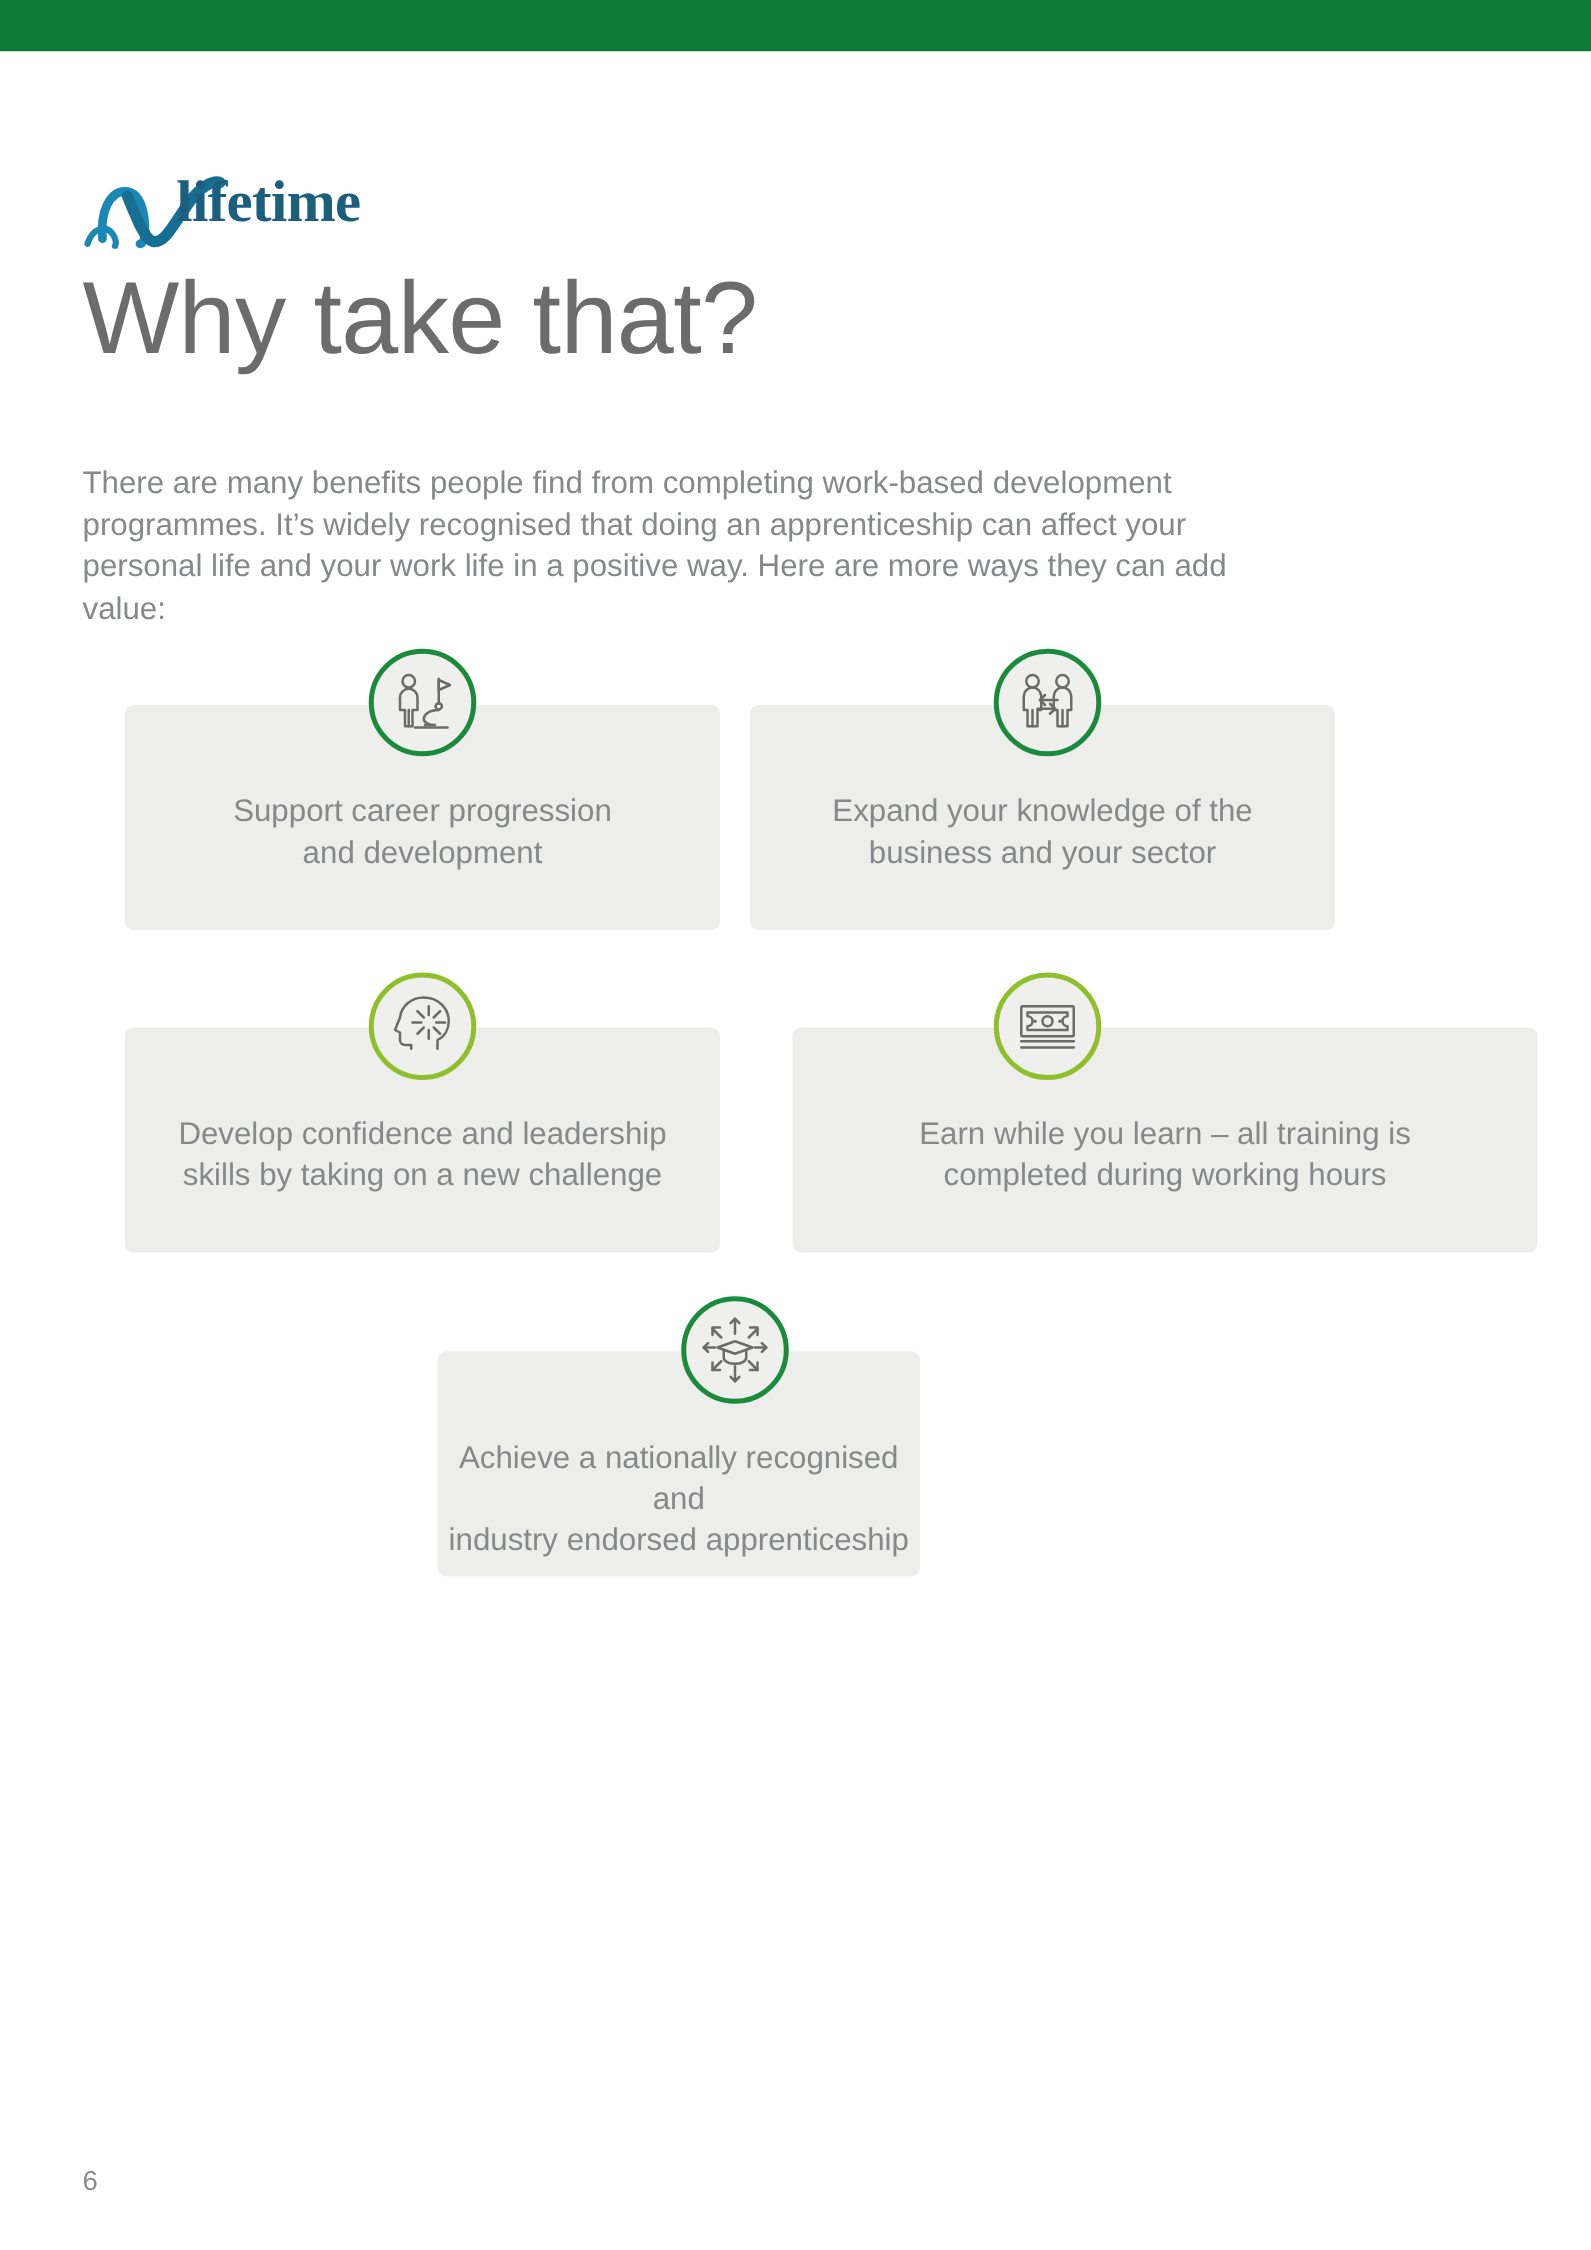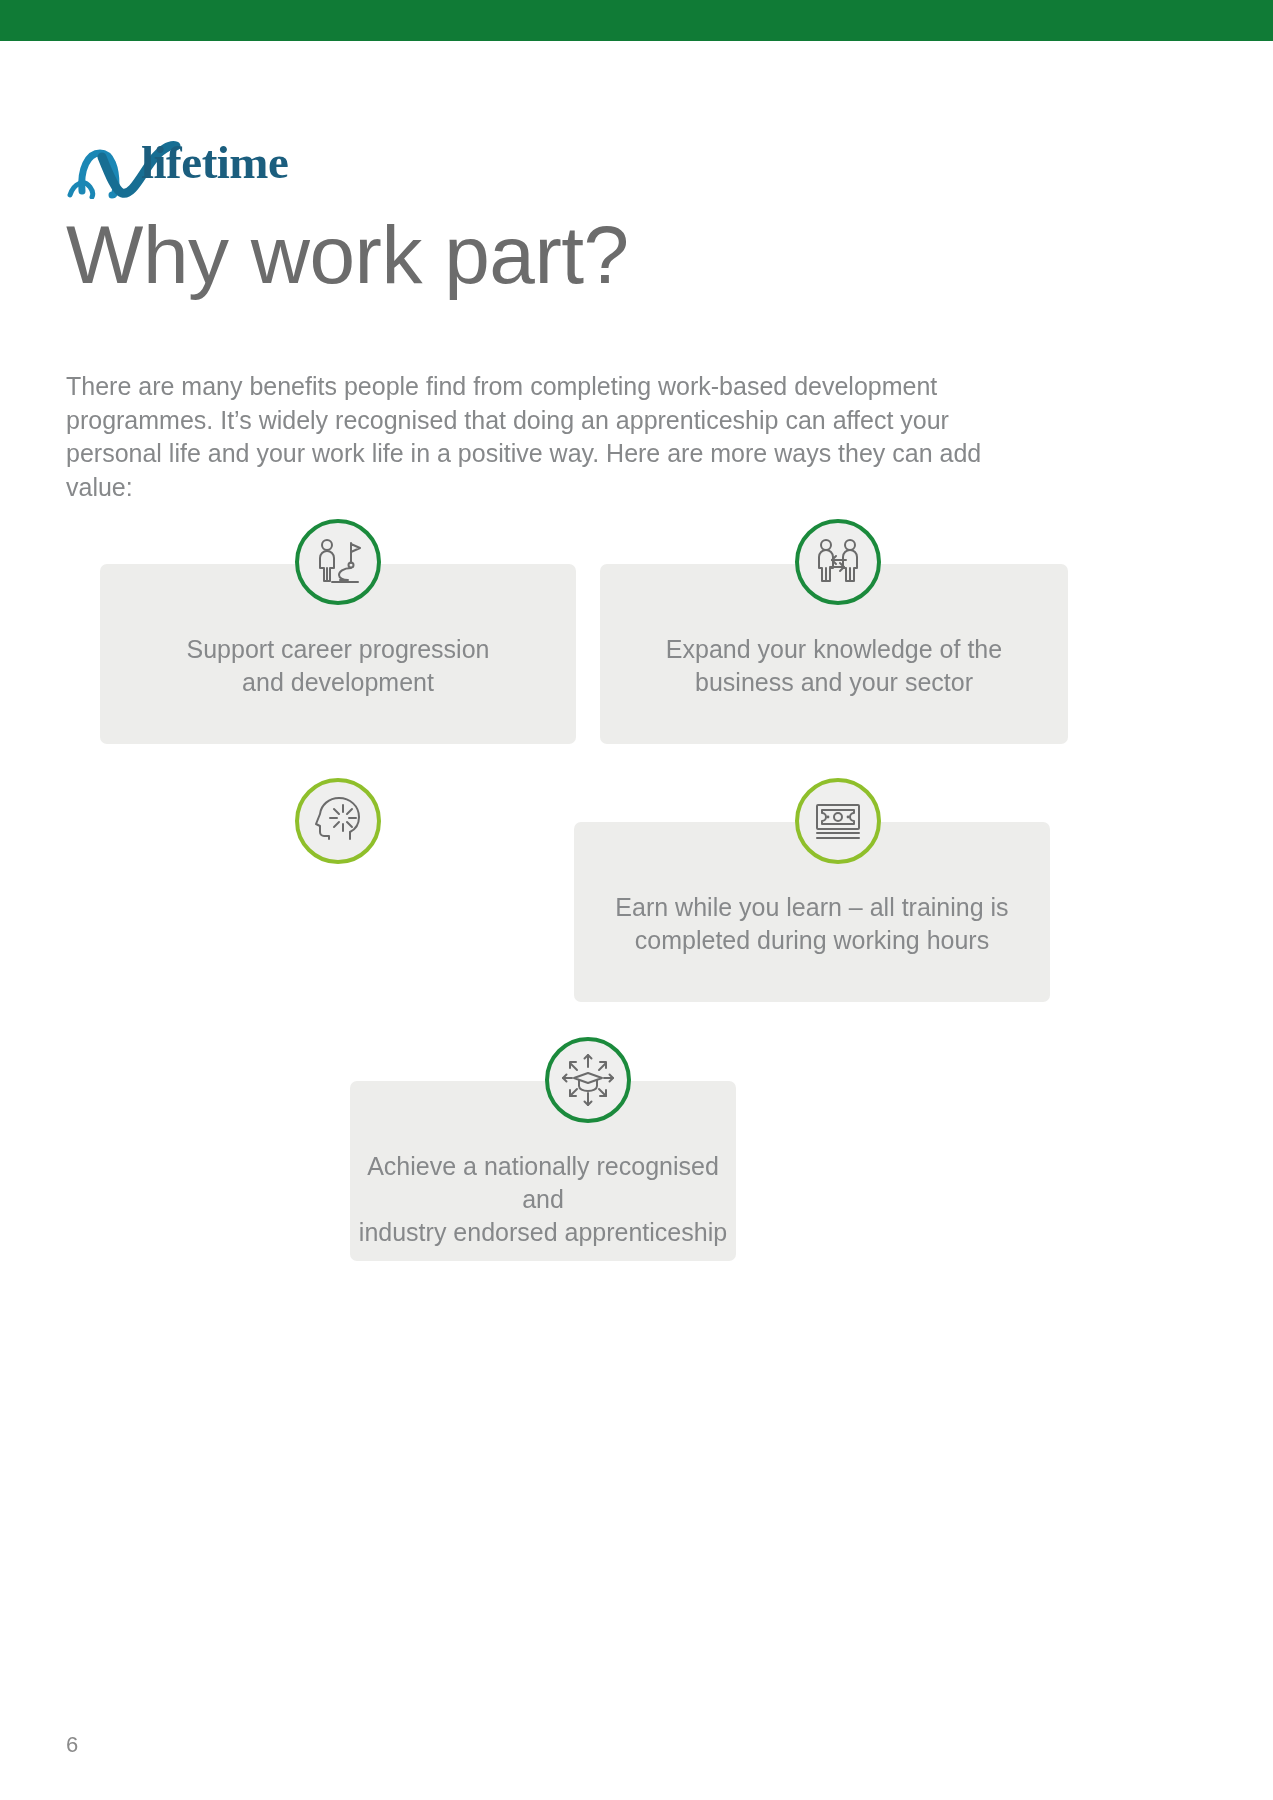--- a/index.html
+++ b/index.html
@@ -94,21 +94,21 @@
     right: 0;
     text-align: center;
     font-size: 25px;
     color: #86888a;
     line-height: 33px;
   }
 
   .card-a { left: 66px;  top: 564px;  width: 476px; height: 180px; }
   .card-b { left: 566px; top: 564px;  width: 468px; height: 180px; }
   .card-c { left: 66px;  top: 822px;  width: 476px; height: 180px; }
-  .card-d { left: 540px; top: 822px;  width: 476px; height: 180px; }
+  .card-d { left: 600px; top: 822px;  width: 552px; height: 180px; padding-left: 44px; }
   .card-e { left: 316px; top: 1081px; width: 386px; height: 180px; }
 
   .card-a .card-text,
   .card-b .card-text,
   .card-c .card-text,
   .card-d .card-text,
   .card-e .card-text { top: 69px; }
 
   
   .icon-badge {
@@ -149,34 +149,37 @@
 
 <div class="logo">
   <svg width="120" height="66" viewBox="0 0 120 66">
     <path d="M4 62 C8 50, 18 46, 24 54 C27 58, 27 62, 26 64" fill="none" stroke="#1b87b5" stroke-width="5" stroke-linecap="round"></path>
     <path d="M16 58 C14 36, 22 20, 34 20 C46 20, 50 36, 50 52 C50 59, 48 62, 46 62" fill="none" stroke="#1b87b5" stroke-width="7" stroke-linecap="round"></path>
     <path d="M36 24 C44 44, 50 58, 56 60 C66 63, 74 44, 86 28 C94 17, 104 11, 110 13" fill="none" stroke="#176e93" stroke-width="9" stroke-linecap="round"></path>
   </svg>
   <div class="logo-word">lifetime</div>
 </div>
 
-<div class="page-title">Why work part?</div>
+<div class="page-title">Why take that?</div>
 
 <div class="intro">There are many benefits people find from completing work-based development programmes. It’s widely recognised that doing an apprenticeship can affect your personal life and your work life in a positive way. Here are more ways they can add value:</div>
 
 <div class="cards">
 
   <div class="card card-a">
     <div class="card-text">Support career progression<br>and development</div>
   </div>
 
   <div class="card card-b">
     <div class="card-text">Expand your knowledge of the<br>business and your sector</div>
   </div>
 
+  <div class="card card-c">
+    <div class="card-text">Develop confidence and leadership<br>skills by taking on a new challenge</div>
+  </div>
 
   <div class="card card-d">
     <div class="card-text">Earn while you learn – all training is<br>completed during working hours</div>
   </div>
 
   <div class="card card-e">
     <div class="card-text">Achieve a nationally recognised and<br>industry endorsed apprenticeship</div>
   </div>
 
   <div class="icon-badge ring-dark badge-a">

